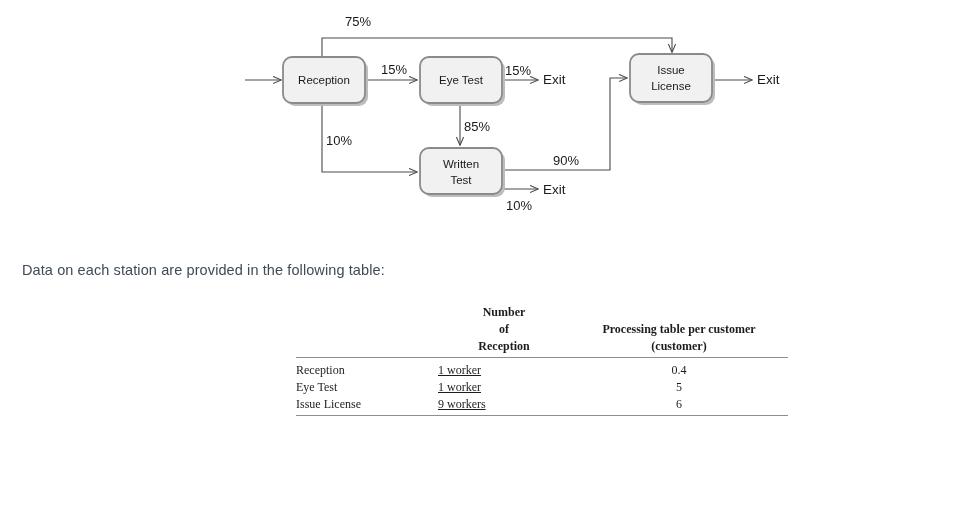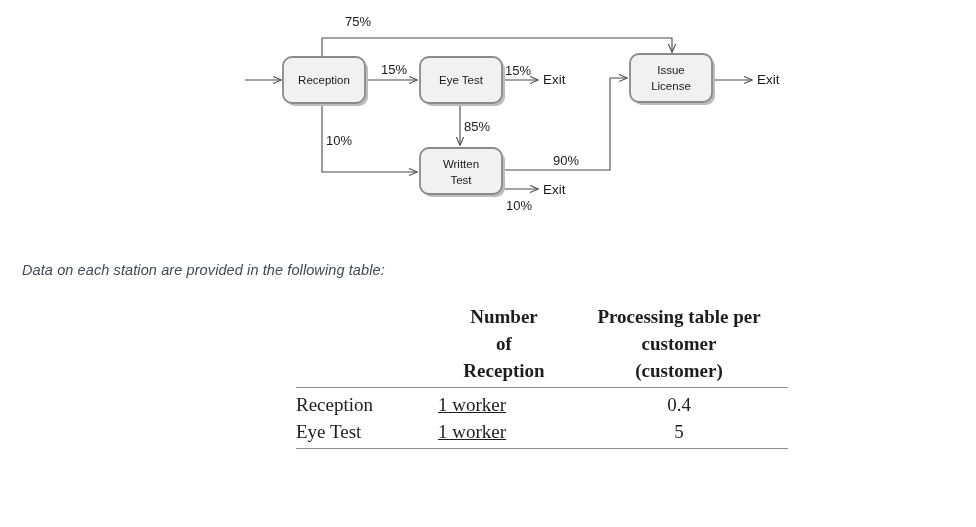--- a/index.html
+++ b/index.html
@@ -59,40 +59,39 @@
   
   #intro-text {
     position: absolute;
     left: 22px;
     top: 262px;
     font-family: "Liberation Sans", sans-serif;
     font-size: 14.5px;
     color: #3f4a56;
     letter-spacing: 0.1px;
     white-space: nowrap;
-    font-style: italic;
   }
 
   
   #data-table-wrap {
     position: absolute;
     left: 296px;
     top: 304px;
     width: 492px;
     font-family: "Liberation Serif", serif;
   }
   table.data-table {
     border-collapse: collapse;
     width: 492px;
     table-layout: fixed;
   }
   table.data-table th,
   table.data-table td {
     padding: 0;
-    font-size: 19px;
+    font-size: 12px;
     color: #1d1d1d;
     line-height: 1.42;
   }
   table.data-table thead th {
     font-weight: bold;
     vertical-align: bottom;
     padding-bottom: 2px;
   }
   th.col-station, td.col-station {
     width: 142px;
@@ -227,17 +226,22 @@
       <tr>
         <td class="col-station">Reception</td>
         <td class="col-resources">1 worker</td>
         <td class="col-time">0.4</td>
       </tr>
       <tr>
         <td class="col-station">Eye Test</td>
         <td class="col-resources">1 worker</td>
         <td class="col-time">5</td>
       </tr>
+      <tr>
+        <td class="col-station">Issue License</td>
+        <td class="col-resources">9 workers</td>
+        <td class="col-time">6</td>
+      </tr>
     </tbody>
   </table>
 
   <div class="rule-bottom"></div>
 </div>
 
 </body></html>

